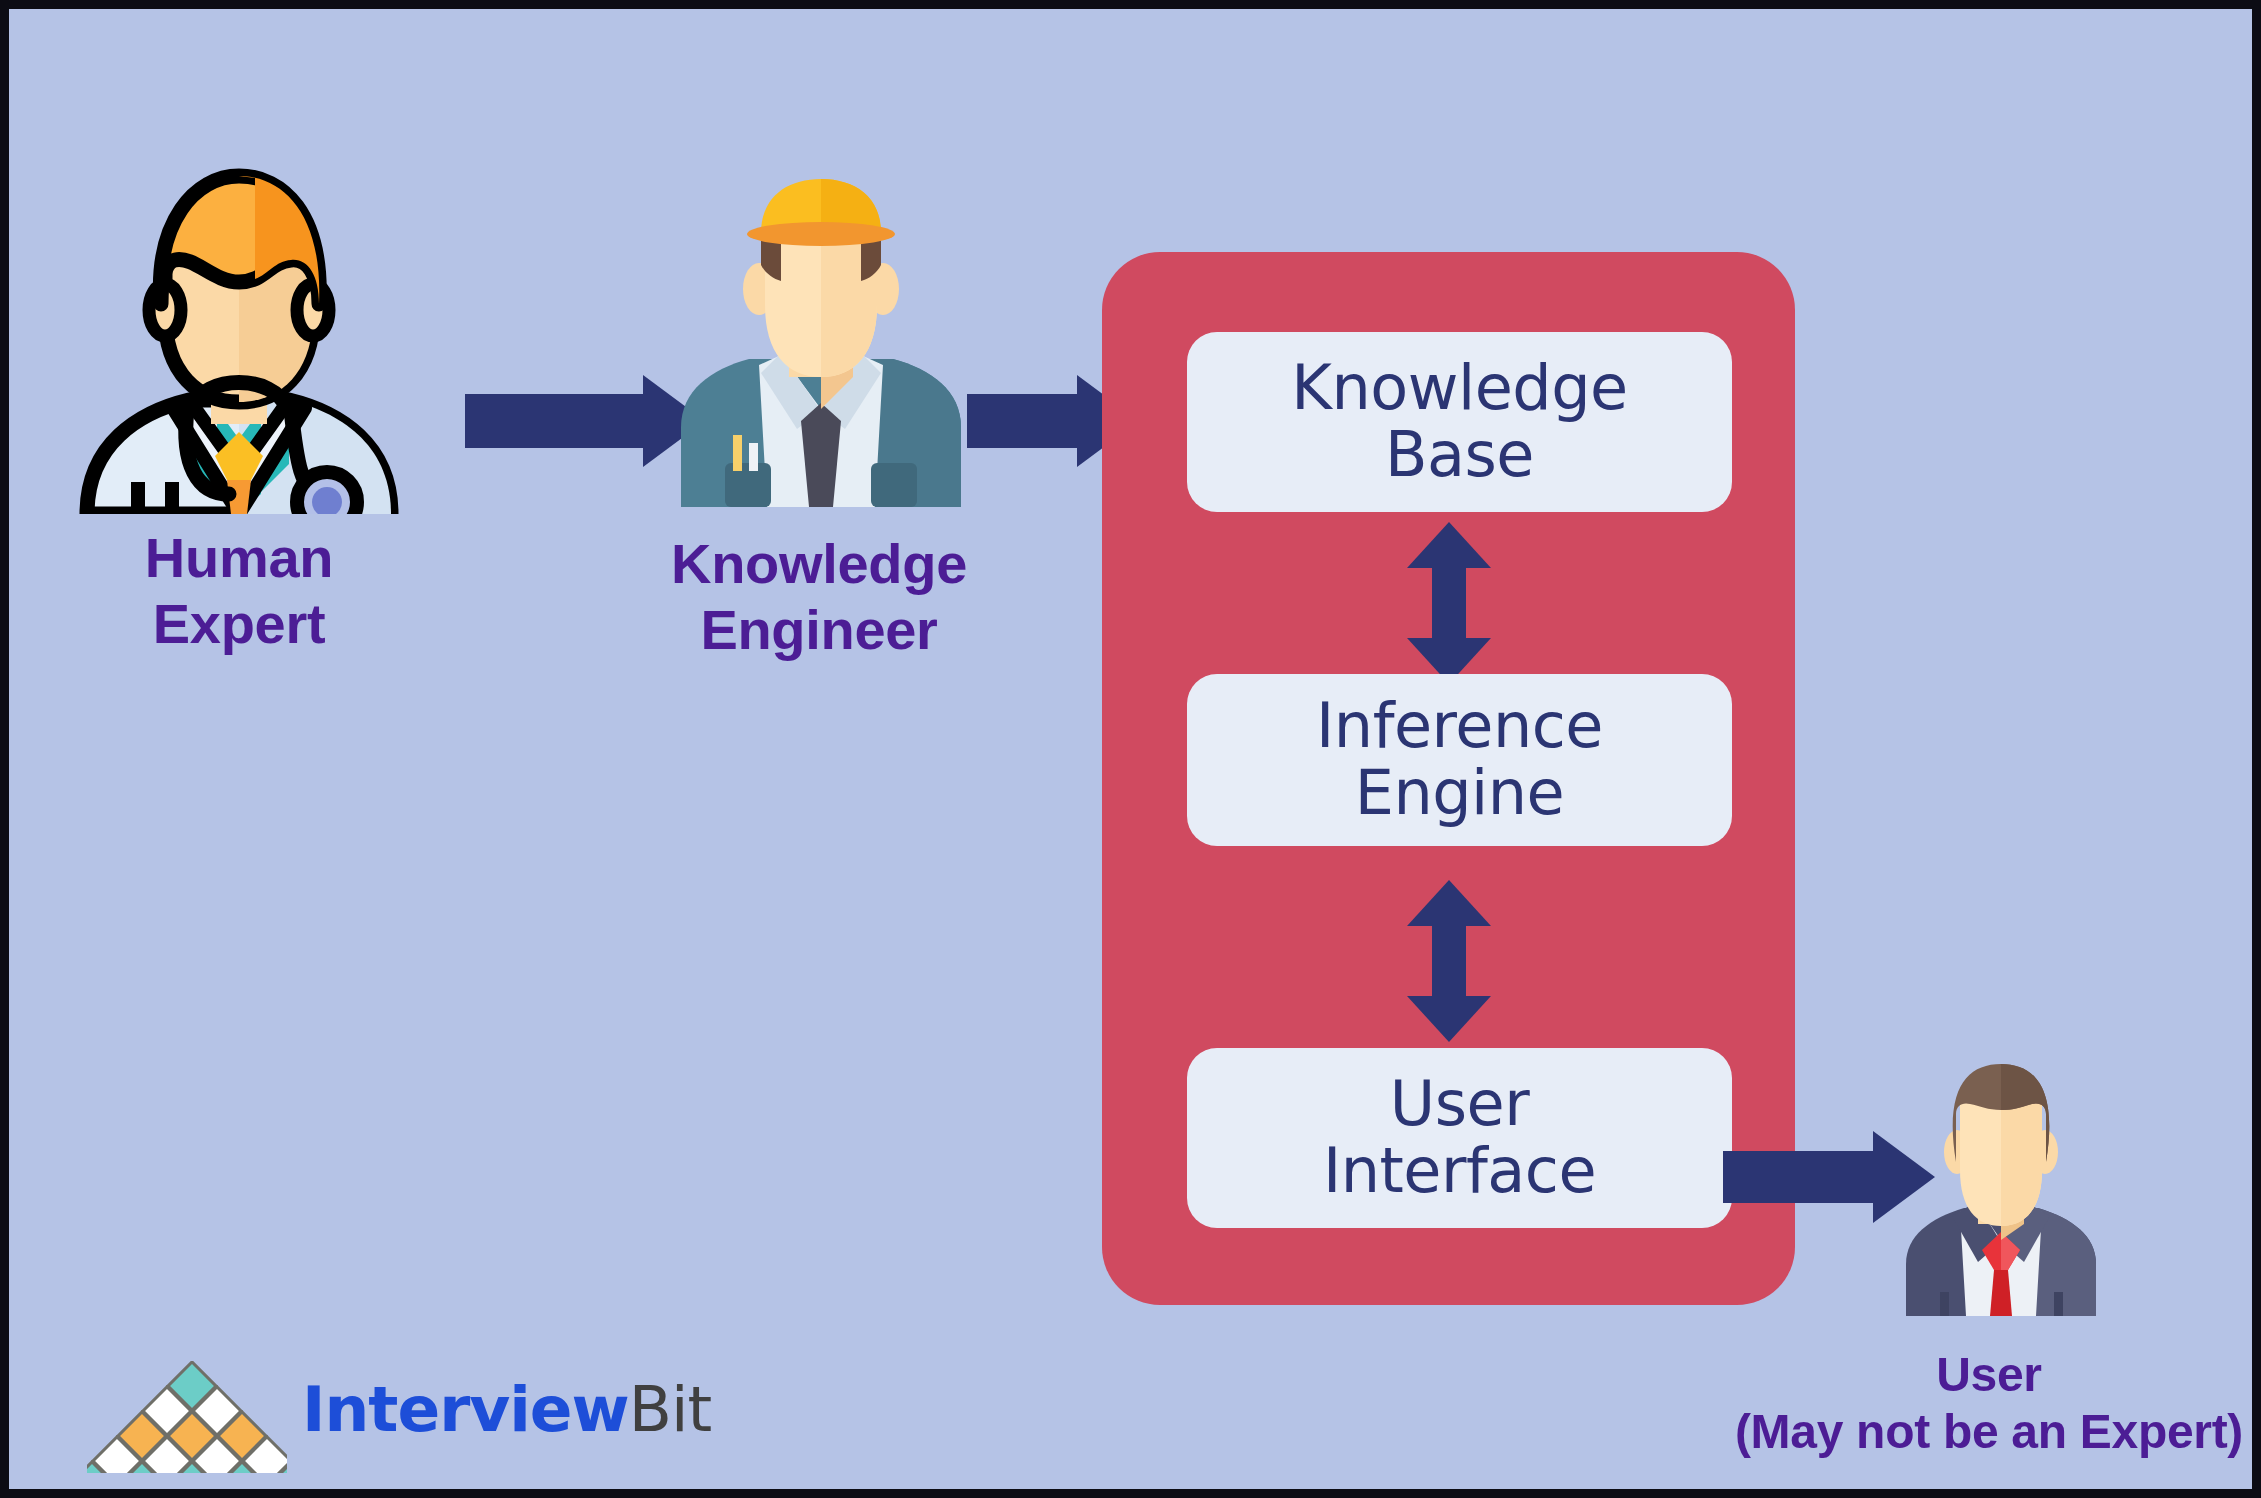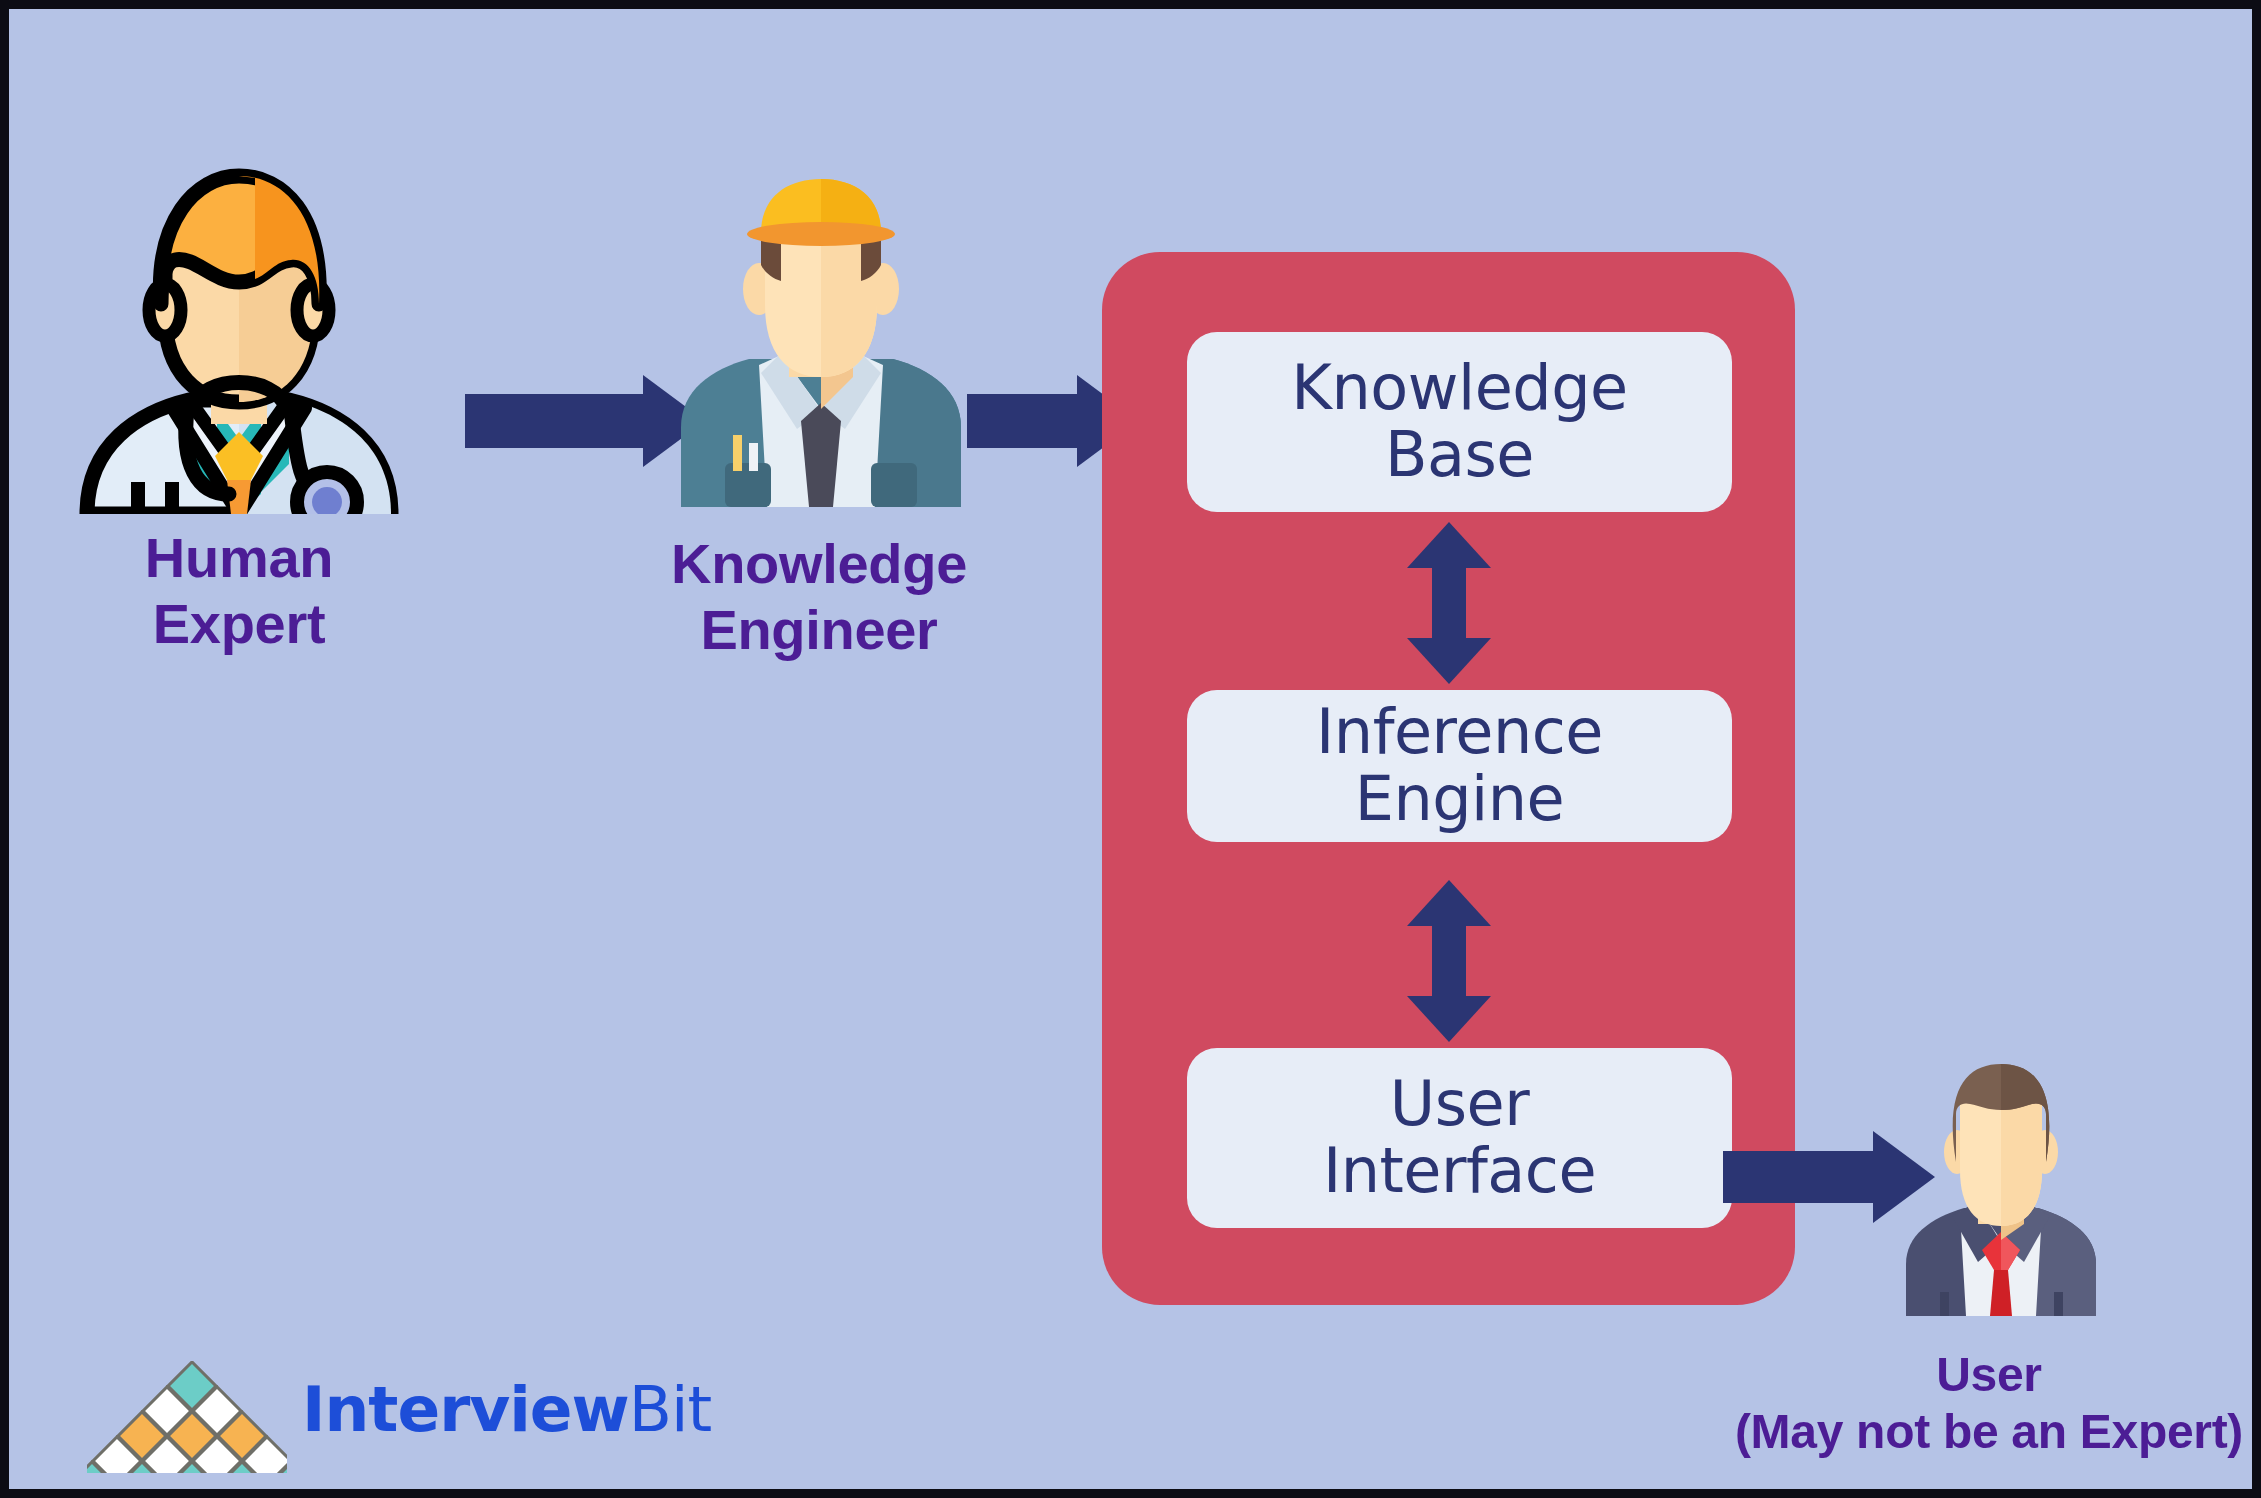--- a/index.html
+++ b/index.html
@@ -107,21 +107,21 @@
   #logo-word {
     position: absolute;
     left: 215px;
     top: 12px;
     font-family: "DejaVu Sans", sans-serif;
     font-size: 63px;
     letter-spacing: -1px;
     white-space: nowrap;
   }
   #logo-word .w1 { color: #1d4ed8; font-weight: bold; }
-  #logo-word .w2 { color: #1d4ed8; font-weight: normal; }
+  #logo-word .w2 { color: #404040; font-weight: normal; }
 </style>
 </head>
 <body>
 
 <div id="stage">
 
   <div class="fig" style="left:60px; top:155px; width:340px; height:350px;">
     <svg width="340" height="350" viewBox="0 0 340 350">
 
       <path d="M18 350 C18 280 70 248 120 236 L220 236 C270 248 322 280 322 350 Z" fill="#e2edf8" stroke="#000" stroke-width="15" stroke-linejoin="round"></path>
@@ -201,21 +201,21 @@
 
   <div class="arrow-right" style="left:958px; top:385px; width:110px; height:54px;"></div>
 
   <div id="es-panel">
 
     <div class="es-box" style="top:80px; height:180px;">Knowledge
 Base</div>
 
     <div class="arrow-vert" style="left:330px; top:316px; width:34px; height:70px;"></div>
 
-    <div class="es-box" style="top:438px; height:152px;">Inference
+    <div class="es-box" style="top:422px; height:172px;">Inference
 Engine</div>
 
     <div class="arrow-vert" style="left:330px; top:674px; width:34px; height:70px;"></div>
 
     <div class="es-box" style="top:796px; height:180px;">User
 Interface</div>
   </div>
 
   <div class="arrow-right" style="left:1714px; top:1142px; width:150px; height:52px;"></div>
 

